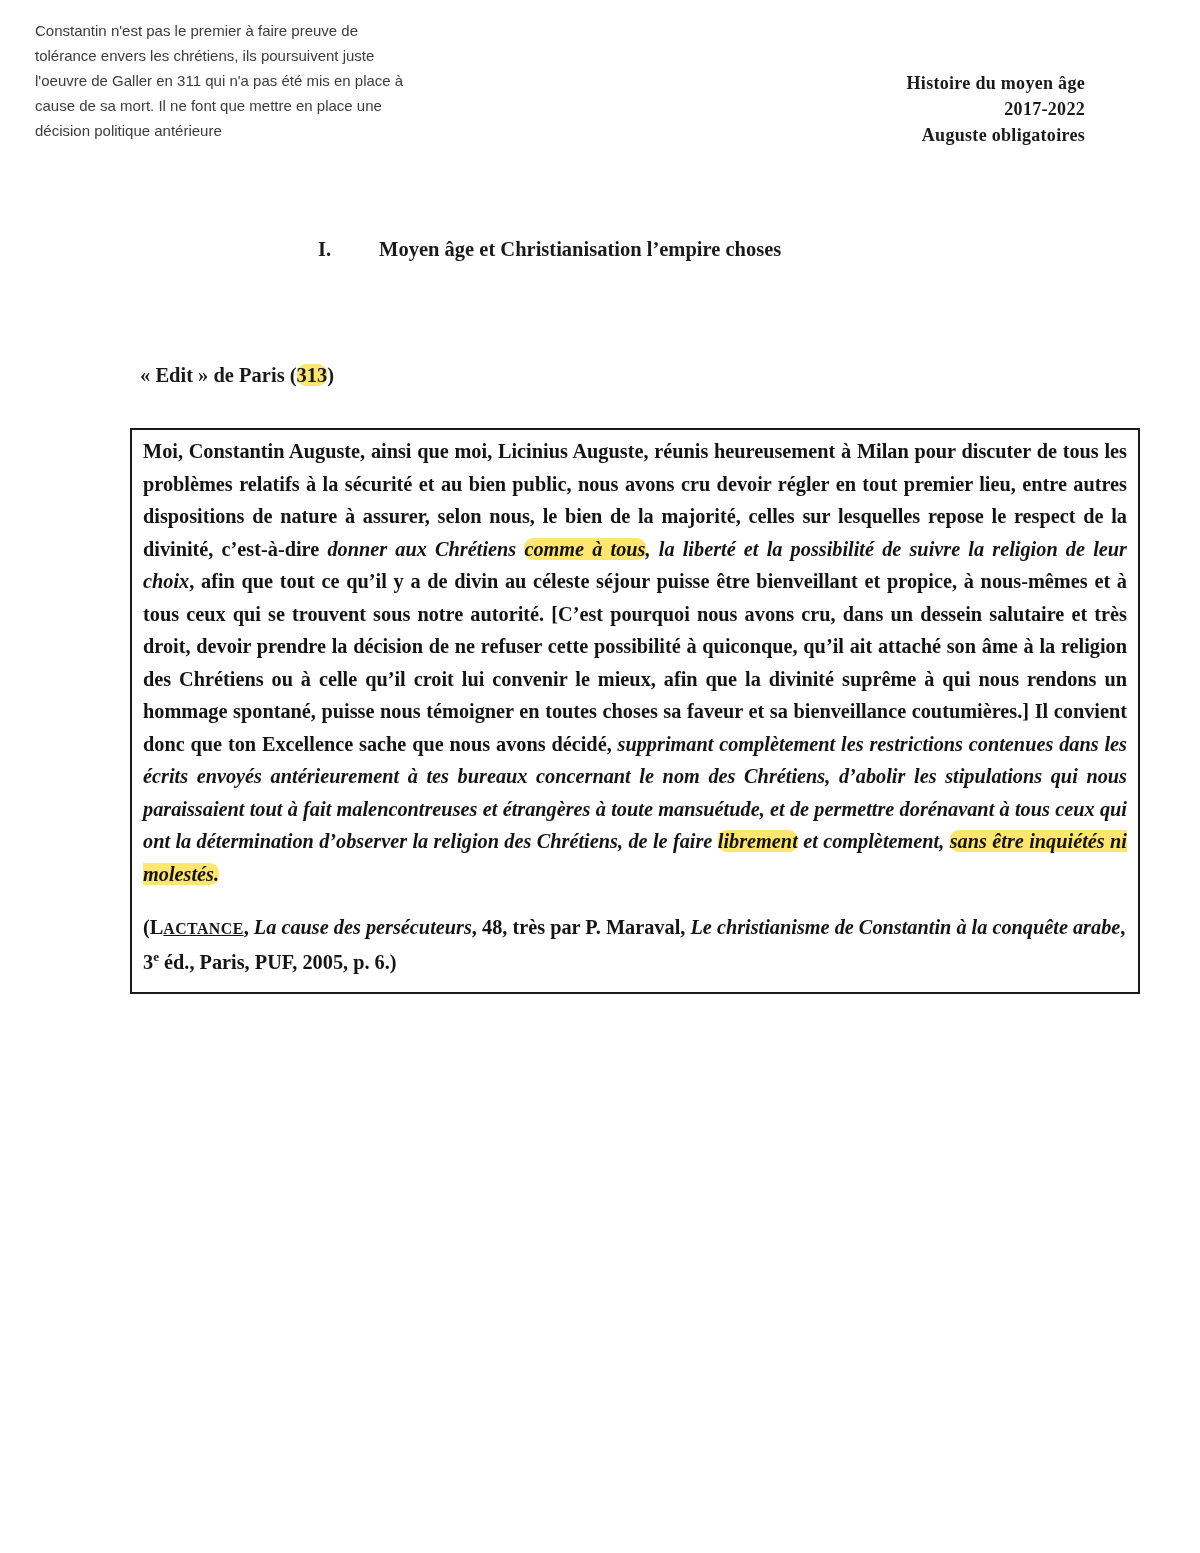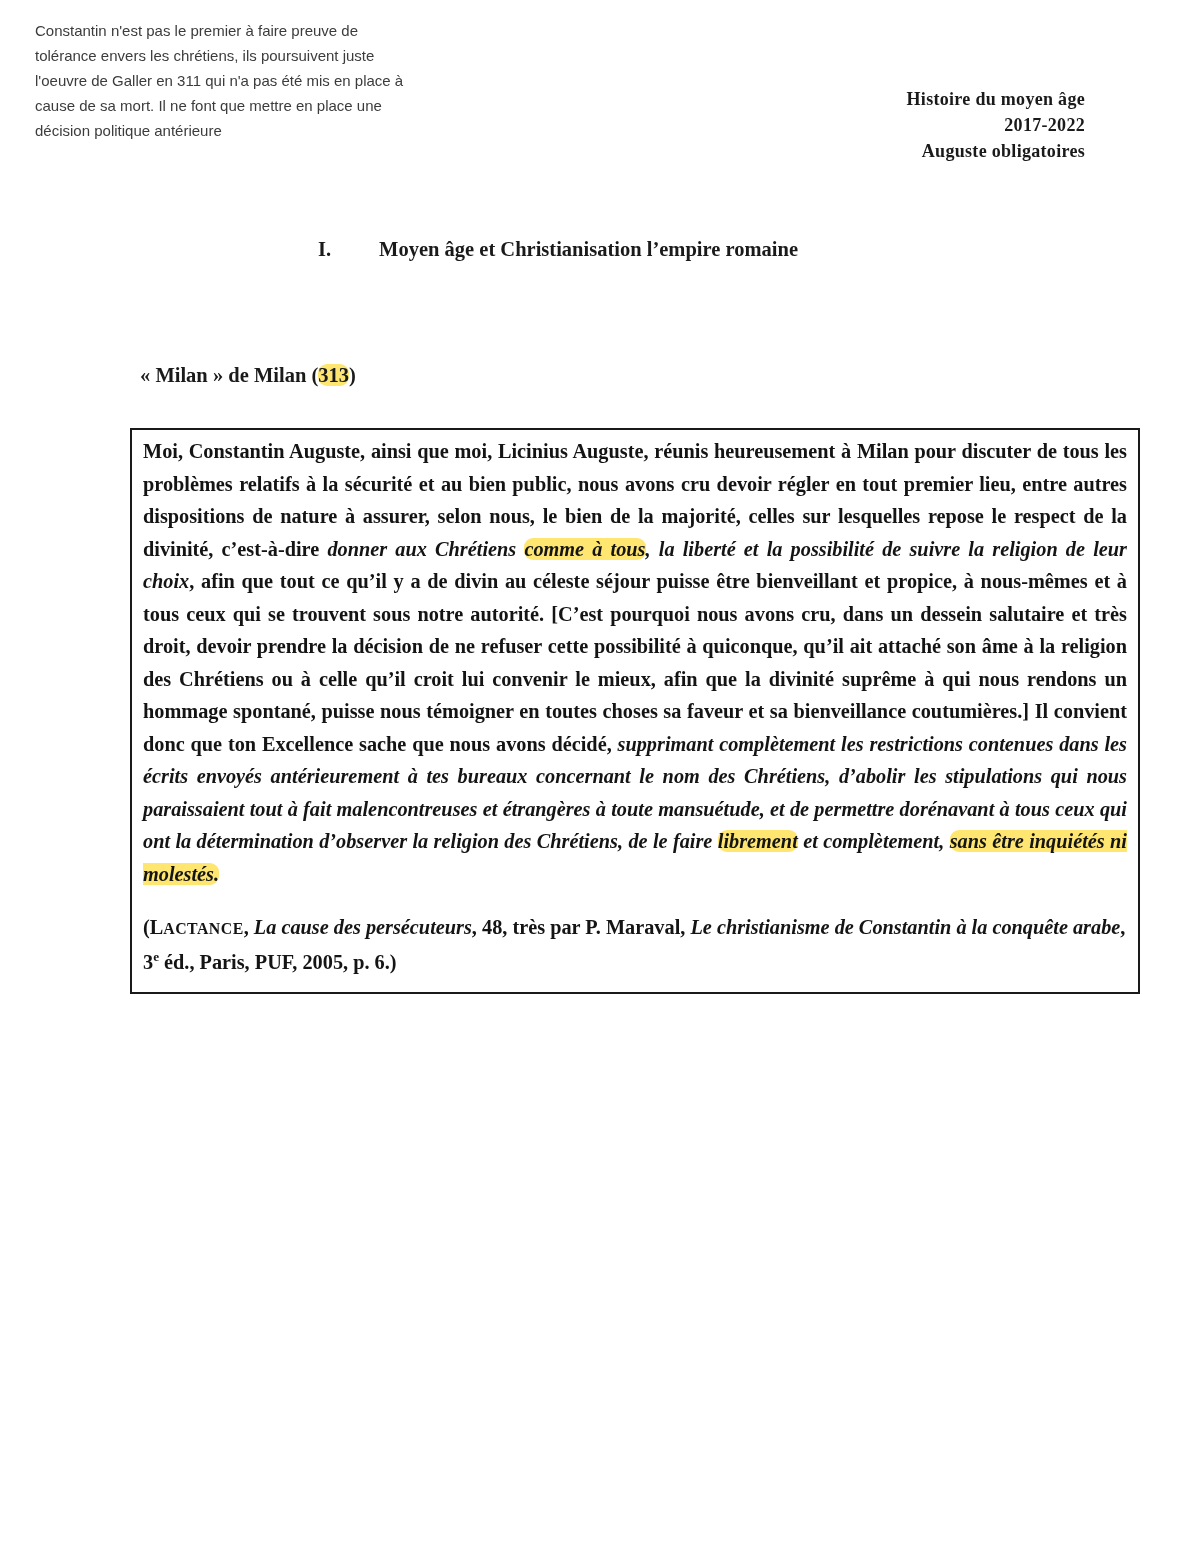--- a/index.html
+++ b/index.html
@@ -33,21 +33,20 @@
   .course-header {
     position: absolute;
     top: 70px;
     right: 115px;
     text-align: right;
     font-weight: 700;
     font-size: 18px;
     line-height: 26px;
     letter-spacing: 0.3px;
     color: #1a1a1a;
-    margin-top: 16px;
   }
 
   
   .section-heading {
     position: absolute;
     left: 318px;
     top: 238px;
     font-weight: 700;
     font-size: 20.5px;
     color: #1a1a1a;
@@ -88,42 +87,42 @@
     text-align: justify;
     color: #141414;
   }
   .text-box p.citation {
     margin-top: 21px;
     text-align: left;
   }
 
   .it { font-style: italic; }
   .hl { background: var(--hl, #ffe671); border-radius: 9px; }
-  .sc { font-size: 0.78em; letter-spacing: 0.03em; }
+  .sc { font-size: 0.78em; letter-spacing: 0.03em; text-decoration: underline; }
   sup { font-size: 0.65em; line-height: 0; }
 </style>
 </head>
 <body>
 
 <div class="page">
 
   <div class="annotation">Constantin n'est pas le premier à faire preuve de tolérance envers les chrétiens, ils poursuivent juste l'oeuvre de Galler en 311 qui n'a pas été mis en place à cause de sa mort. Il ne font que mettre en place une décision politique antérieure</div>
 
   <div class="course-header">
     <div>Histoire du moyen âge</div>
     <div>2017-2022</div>
     <div>Auguste obligatoires</div>
   </div>
 
   <div class="section-heading">
-    <span class="numeral">I.</span><span>Moyen âge et Christianisation l’empire romaine</span>
+    <span class="numeral">I.</span><span>Moyen âge et Christianisation l’empire choses</span>
   </div>
 
   <div class="subheading">
-    <span>« Milan » de Milan (</span><span class="hl">313</span><span>)</span>
+    <span>« Edit » de Paris (</span><span class="hl">313</span><span>)</span>
   </div>
 
   <div class="text-box">
     <p><span>Moi, Constantin Auguste, ainsi que moi, Licinius Auguste, réunis heureusement à Milan pour discuter de tous les problèmes relatifs à la sécurité et au bien public, nous avons cru devoir régler en tout premier lieu, entre autres dispositions de nature à assurer, selon nous, le bien de la majorité, celles sur lesquelles repose le respect de la divinité, c’est-à-dire </span><span class="it">donner aux Chrétiens </span><span class="it hl">comme à tous</span><span class="it">, la liberté et la possibilité de suivre la religion de leur choix</span><span>, afin que tout ce qu’il y a de divin au céleste séjour puisse être bienveillant et propice, à nous-mêmes et à tous ceux qui se trouvent sous notre autorité. [C’est pourquoi nous avons cru, dans un dessein salutaire et très droit, devoir prendre la décision de ne refuser cette possibilité à quiconque, qu’il ait attaché son âme à la religion des Chrétiens ou à celle qu’il croit lui convenir le mieux, afin que la divinité suprême à qui nous rendons un hommage spontané, puisse nous témoigner en toutes choses sa faveur et sa bienveillance coutumières.] Il convient donc que ton Excellence sache que nous avons décidé, </span><span class="it">supprimant complètement les restrictions contenues dans les écrits envoyés antérieurement à tes bureaux concernant le nom des Chrétiens, d’abolir les stipulations qui nous paraissaient tout à fait malencontreuses et étrangères à toute mansuétude, et de permettre dorénavant à tous ceux qui ont la détermination d’observer la religion des Chrétiens, de le faire </span><span class="it hl">librement</span><span class="it"> et complètement, </span><span class="it hl">sans être inquiétés ni molestés.</span></p>
     <p class="citation"><span>(L</span><span class="sc">ACTANCE</span><span>, </span><span class="it">La cause des persécuteurs</span><span>, 48, très par P. Maraval, </span><span class="it">Le christianisme de Constantin à la conquête arabe</span><span>, 3</span><sup>e</sup><span> éd., Paris, PUF, 2005, p. 6.)</span></p>
   </div>
 
 </div>
 
 </body></html>

